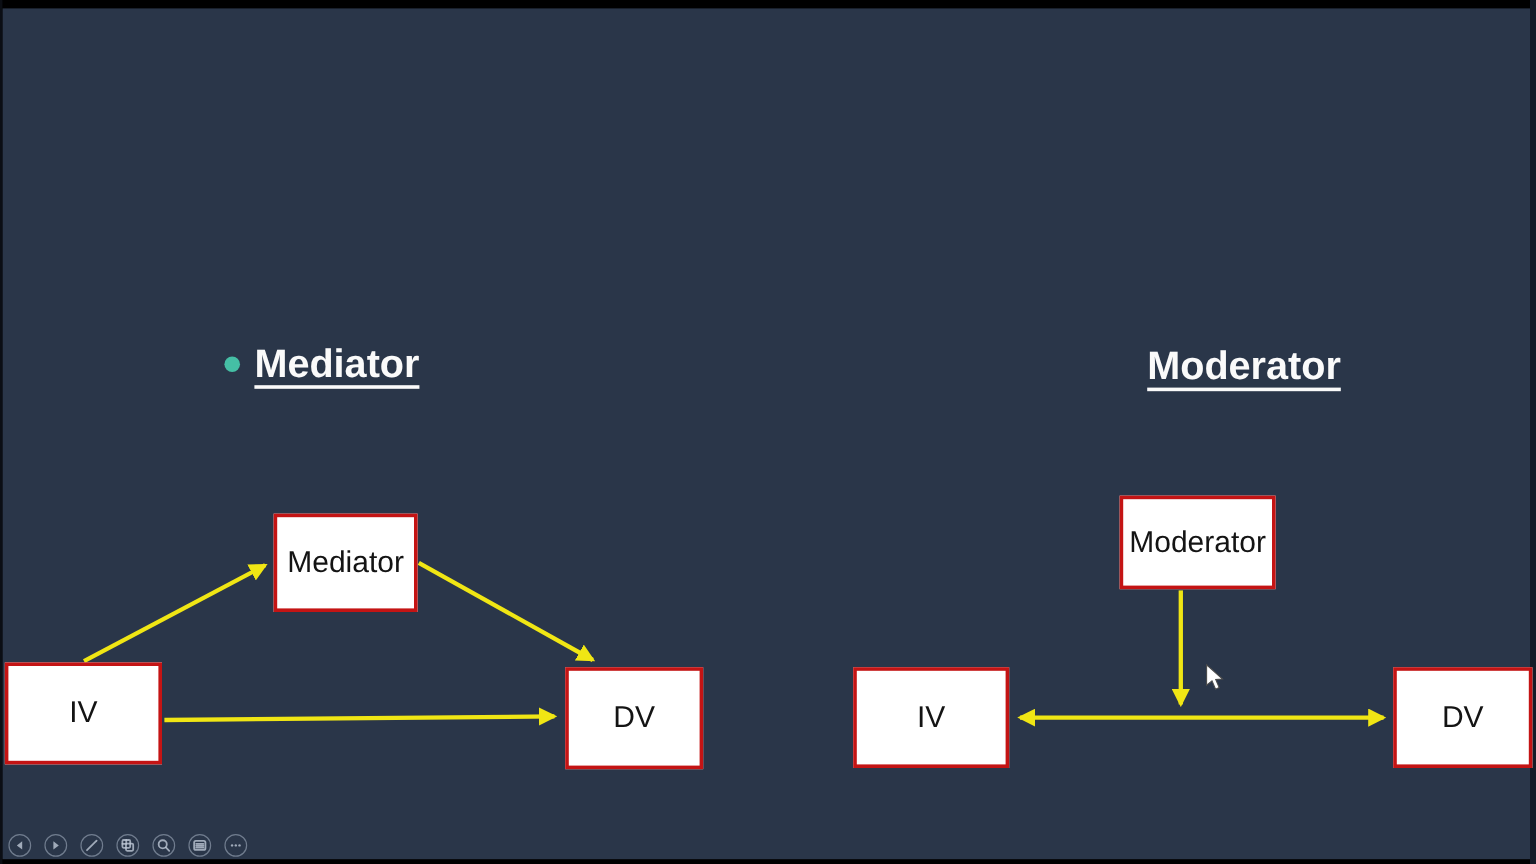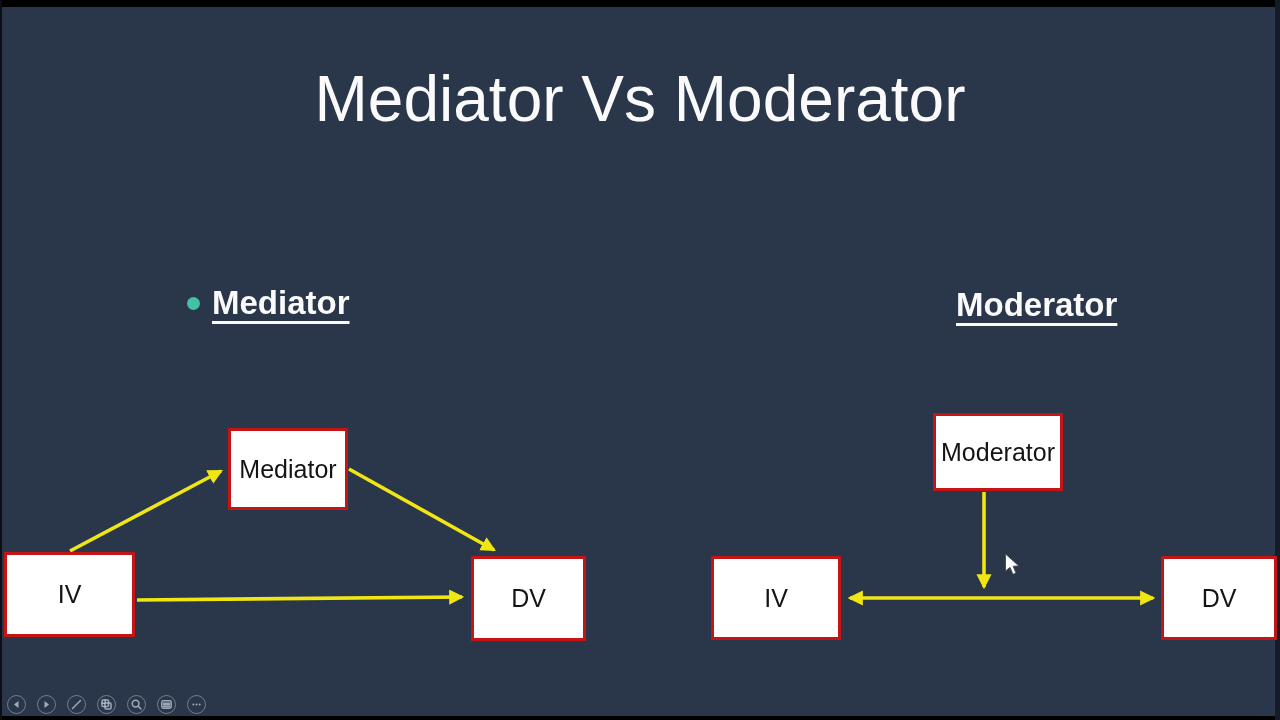--- a/index.html
+++ b/index.html
@@ -69,21 +69,20 @@
 </style>
 </head>
 <body>
 
 <div id="screen">
 
   <div id="slide-surface"></div>
   <div class="edge-strip-left"></div>
   <div class="edge-strip-right"></div>
 
-  <div class="slide-title">Mediator Vs Moderator</div>
 
   <div class="bullet-dot"></div>
   <div class="section-heading" id="heading-mediator">Mediator</div>
   <div class="section-heading" id="heading-moderator">Moderator</div>
 
   <svg id="arrow-layer" viewBox="0 0 1280 720">
     <defs>
       <marker id="ah" viewBox="0 0 10 10" refX="8.5" refY="5" markerWidth="4.2" markerHeight="4.2" orient="auto-start-reverse">
         <path d="M0,0 L10,5 L0,10 Z" fill="#F0E614"></path>
       </marker>

